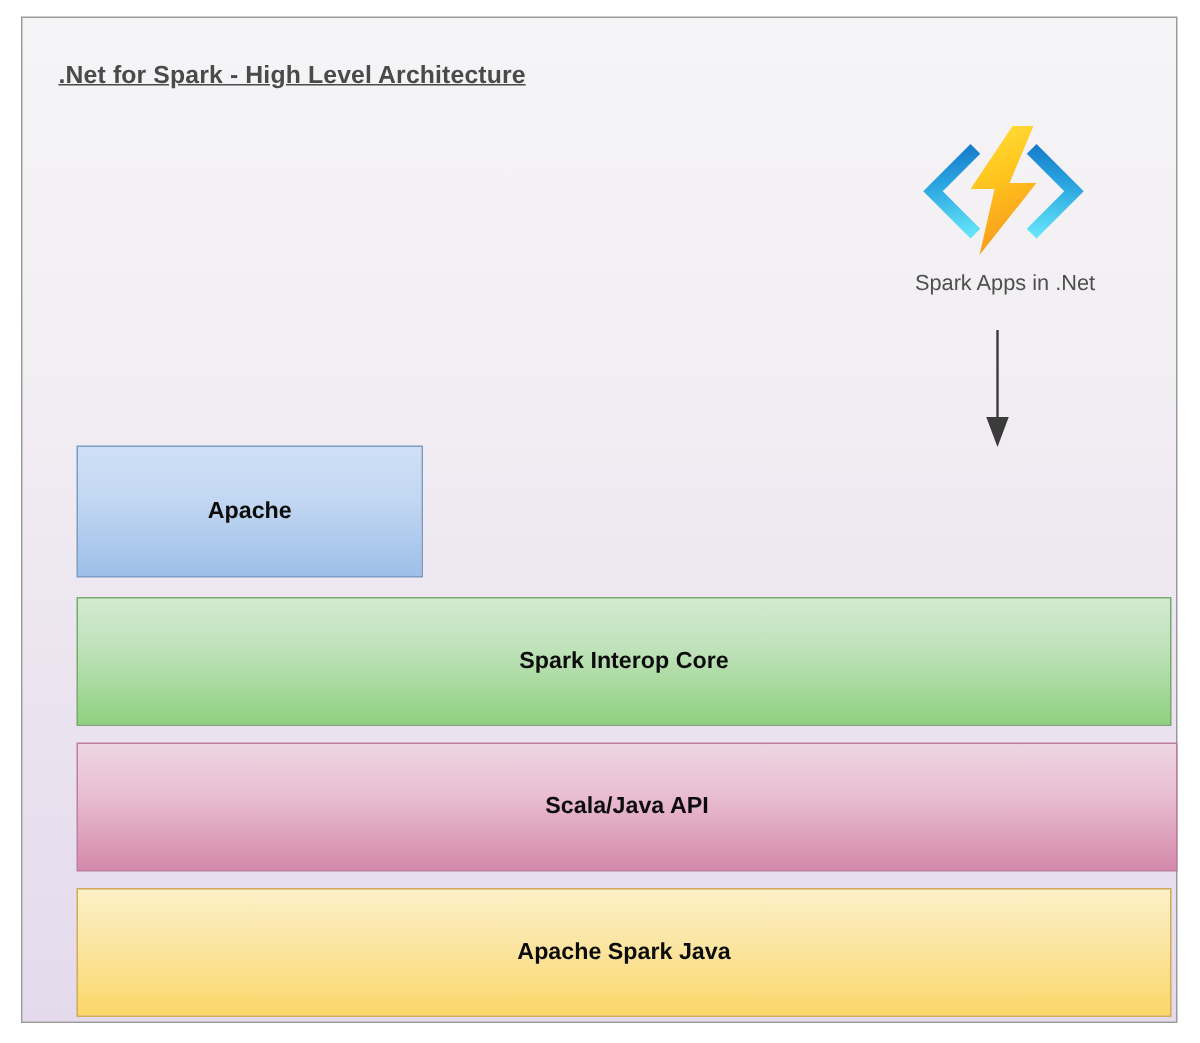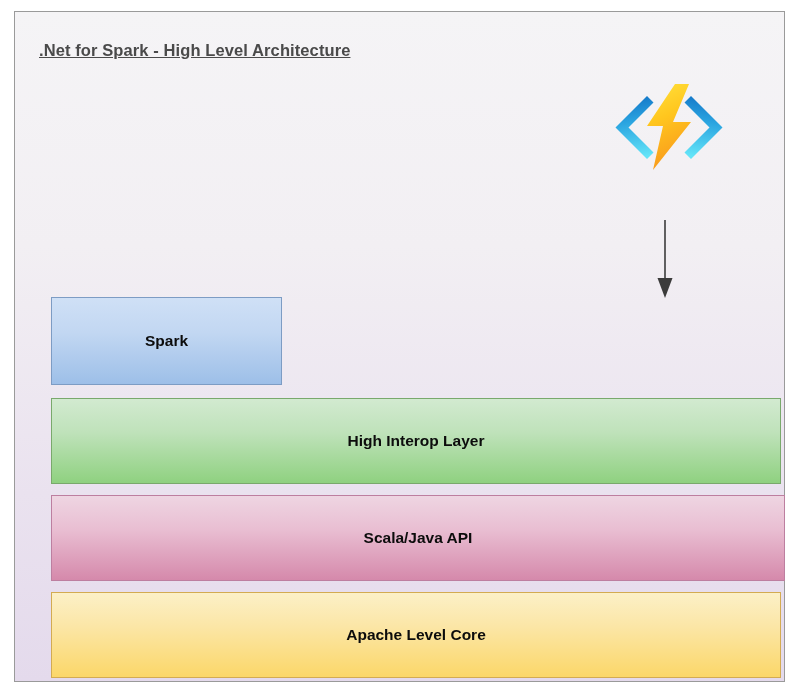--- a/index.html
+++ b/index.html
@@ -86,28 +86,29 @@
           <stop offset="100%" stop-color="#63E4F8"></stop>
         </linearGradient>
       </defs>
 
       <path d="M40 14 L46.5 20.5 L21.5 45.5 L46.5 70.5 L40 77 L8.5 45.5 Z" fill="url(#brGradL)"></path>
 
       <path d="M84 14 L77.5 20.5 L102.5 45.5 L77.5 70.5 L84 77 L115.5 45.5 Z" fill="url(#brGradR)"></path>
 
       <path d="M68 2 L40 44 L56 44 L46 88 L84 40 L66 40 L82 2 Z" fill="url(#boltGrad)"></path>
     </svg>
+    <div id="logo-caption">Spark Apps in .Net</div>
   </div>
 
   <svg id="arrow" viewBox="0 0 40 80" xmlns="http://www.w3.org/2000/svg">
     <line x1="20" y1="0" x2="20" y2="62" stroke="#3b3b3b" stroke-width="1.6"></line>
     <polygon points="20,78 12.5,58 27.5,58" fill="#3b3b3b"></polygon>
   </svg>
 
-  <div id="box-sparkr" class="box box-blue">Spark</div>
+  <div id="box-sparkr" class="box box-blue">Apache</div>
 
-  <div id="box-interop" class="box box-green">High Interop Layer</div>
+  <div id="box-interop" class="box box-green">Spark Interop Core</div>
 
   <div id="box-scala" class="box box-pink">Scala/Java API</div>
 
-  <div id="box-core" class="box box-yellow">Apache Level Core</div>
+  <div id="box-core" class="box box-yellow">Apache Spark Java</div>
 
 </div>
 
 </body></html>

